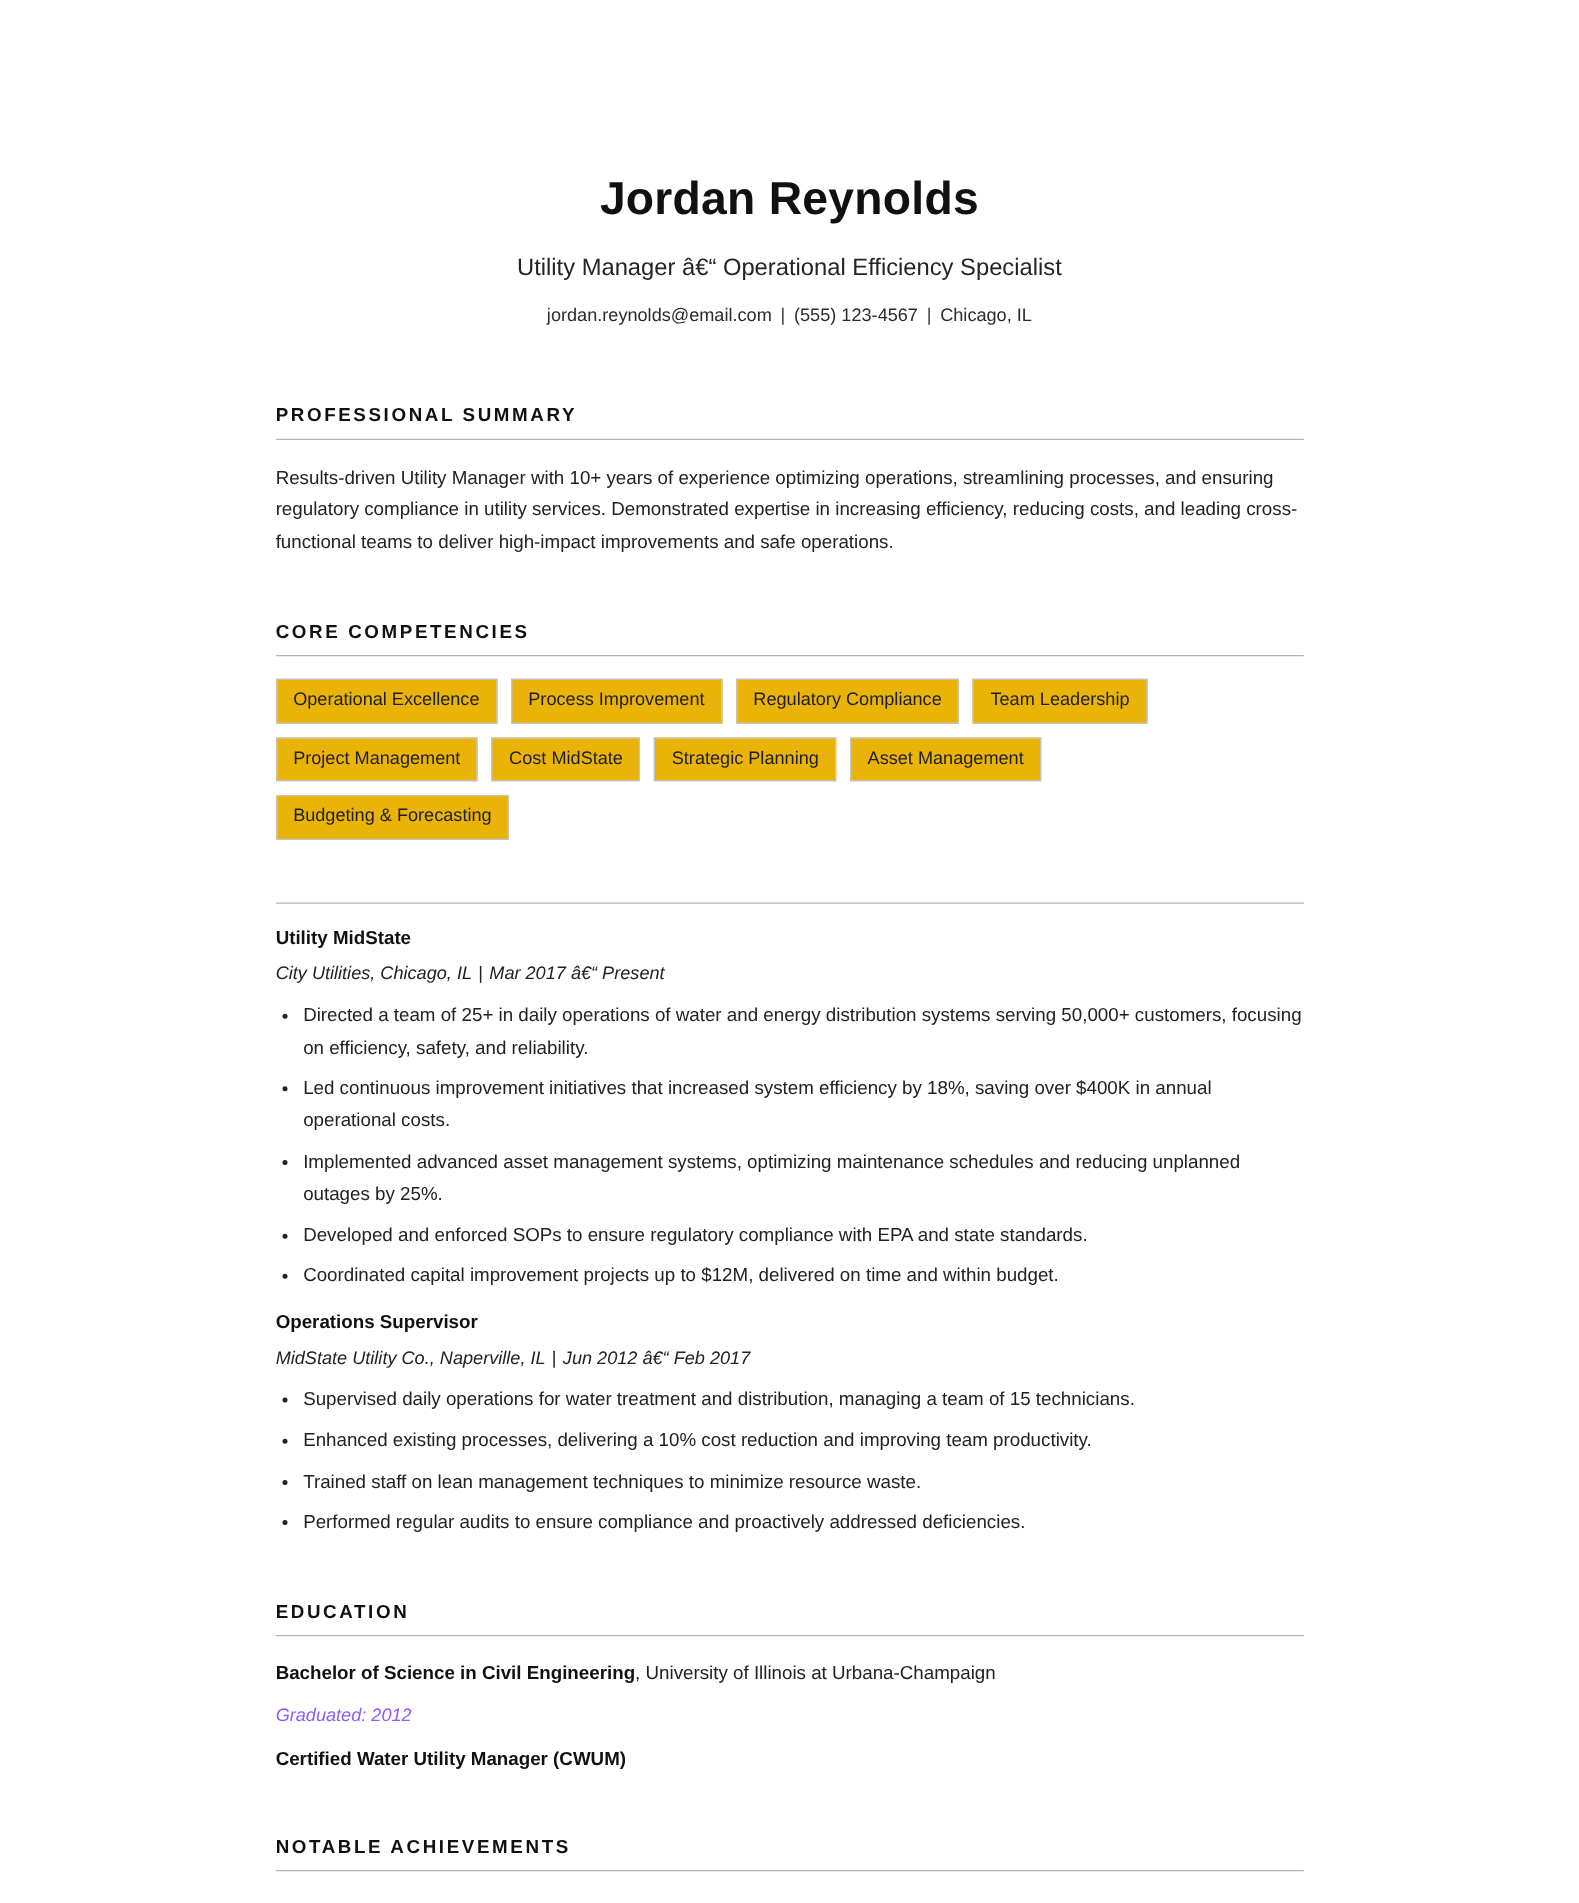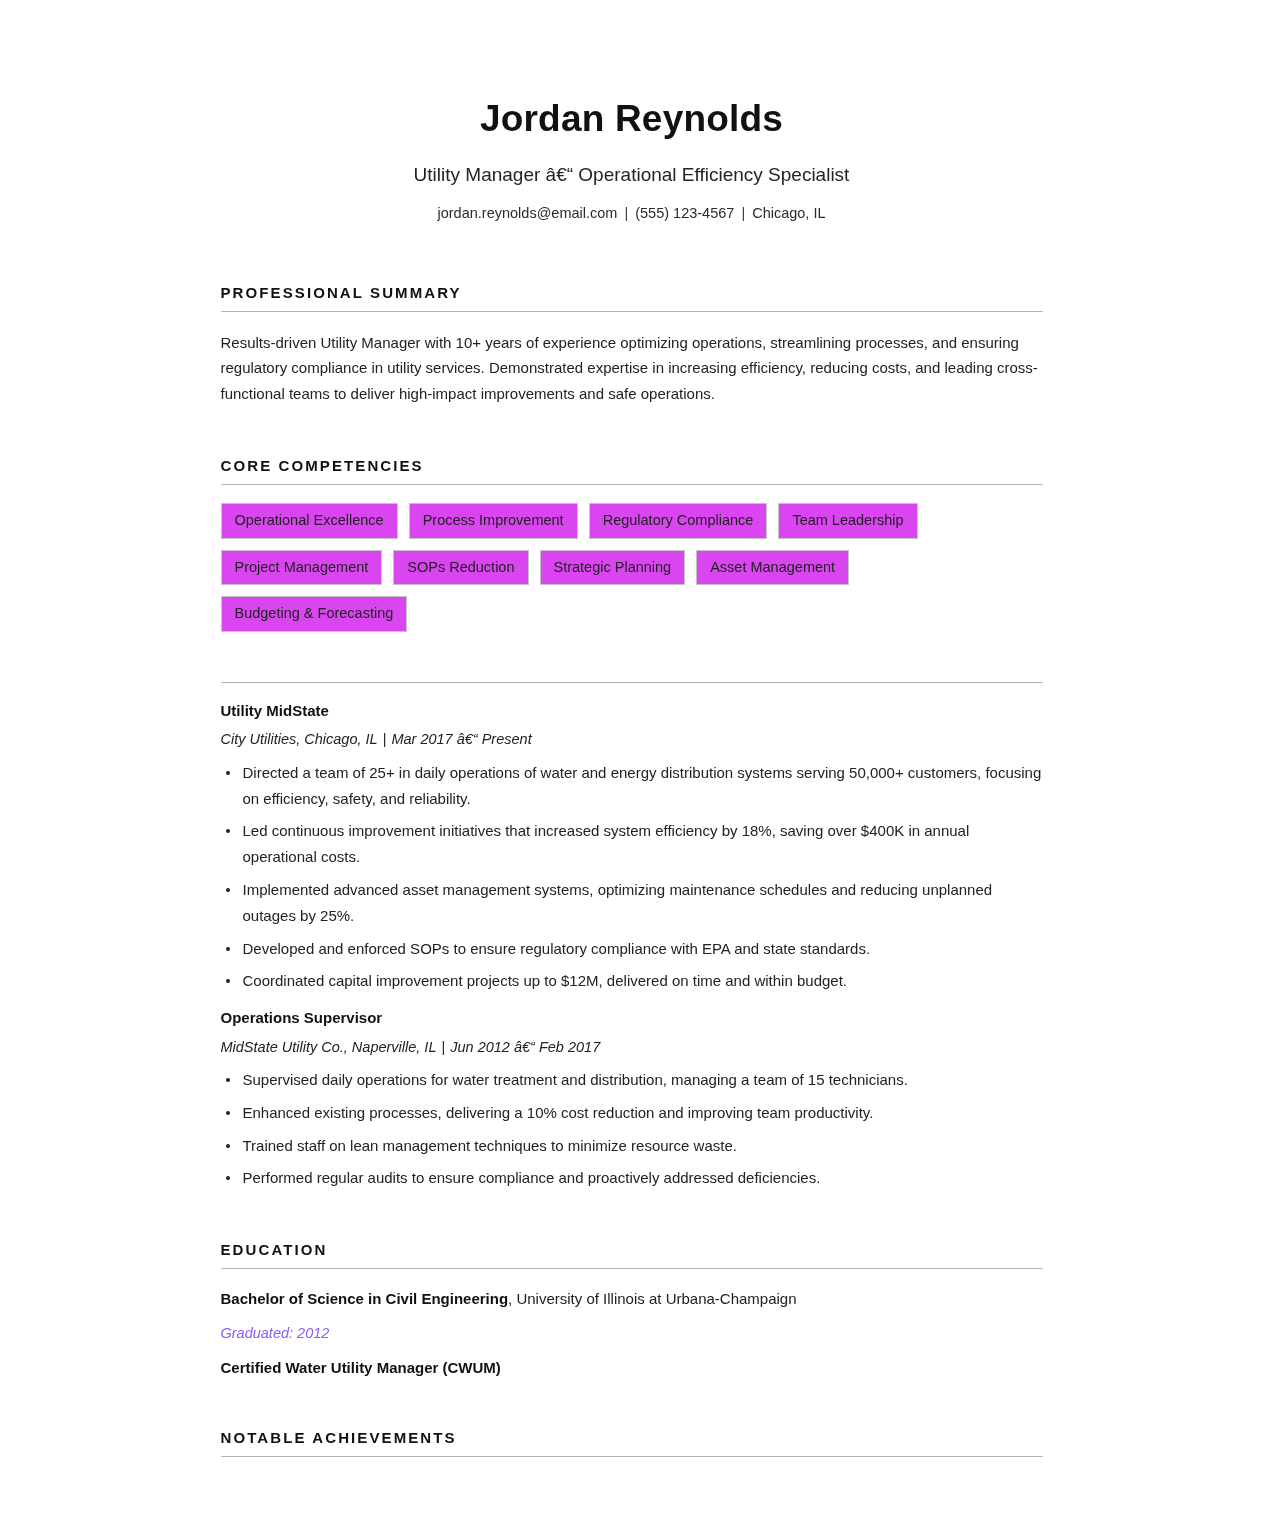--- a/index.html
+++ b/index.html
@@ -26,20 +26,21 @@
   .inner {
     width: 822px;
     margin: 0 auto;
     padding-top: 98px;
   }
 
   
   .resume-header {
     text-align: center;
     padding-bottom: 10px;
+    margin-top: 40px;
   }
   .full-name {
     font-size: 37px;
     font-weight: bold;
     letter-spacing: 0.2px;
     color: #111111;
     line-height: 1.15;
     margin: 0 0 22px 0;
   }
   .headline {
@@ -94,21 +95,21 @@
     display: flex;
     flex-wrap: wrap;
     gap: 11px 11px;
     margin: 0;
     padding: 0;
     list-style: none;
     max-width: 790px;
   }
   .tag {
     border: 1px solid #c4c4c4;
-    background: #d946ef;
+    background: #eab308;
     font-size: 14.5px;
     color: #1f1f1f;
     padding: 8px 13px 9px 13px;
     line-height: 1.15;
     white-space: nowrap;
     box-sizing: border-box;
   }
 
   
   .job {
@@ -215,21 +216,21 @@
 
     <div class="section">
       <h2 class="section-title">CORE COMPETENCIES</h2>
       <div class="section-rule"></div>
       <ul class="tag-list" id="tag-list">
           <li class="tag">Operational Excellence</li>
           <li class="tag">Process Improvement</li>
           <li class="tag">Regulatory Compliance</li>
           <li class="tag">Team Leadership</li>
           <li class="tag">Project Management</li>
-          <li class="tag">SOPs Reduction</li>
+          <li class="tag">Cost MidState</li>
           <li class="tag">Strategic Planning</li>
           <li class="tag">Asset Management</li>
           <li class="tag">Budgeting &amp; Forecasting</li>
         </ul>
     </div>
 
     <div class="section">
       <div class="section-rule"></div>
       <div id="job-list">
           <div class="job">

